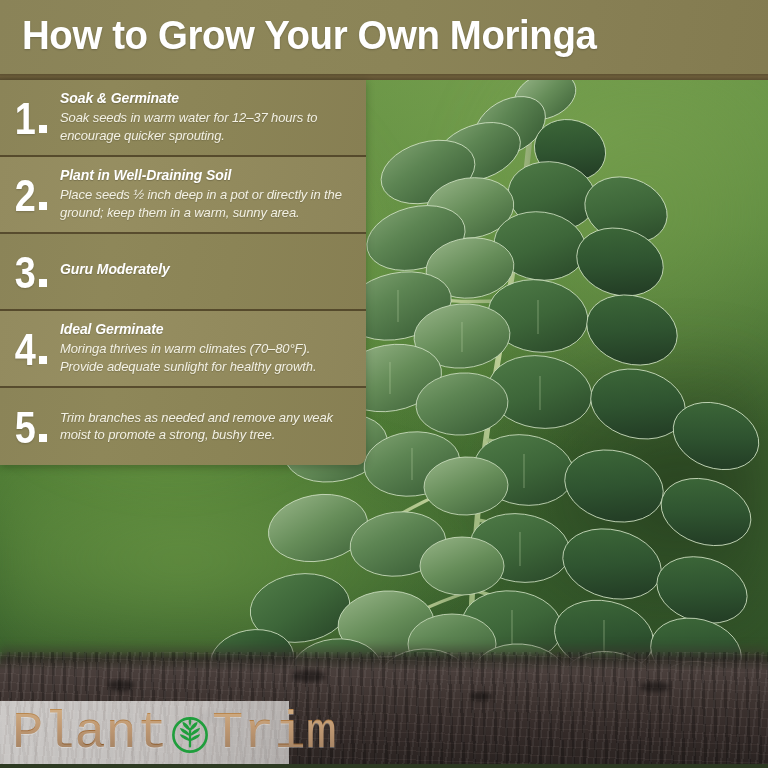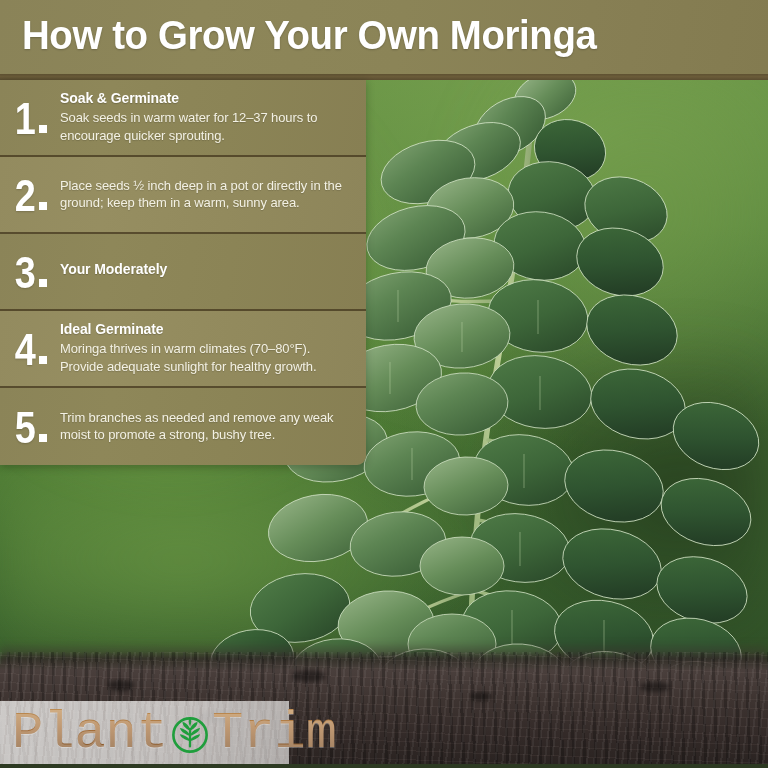--- a/index.html
+++ b/index.html
@@ -142,21 +142,21 @@
   }
   .step-num-dot{
     display:inline-block;
     width:8px; height:8px;
     background:#ffffff;
     margin-left:2px;
     vertical-align:baseline;
     position:relative;
     top:-1px;
   }
-  .step-body{ flex:1 1 auto; padding-right:6px; }
+  .step-body{ flex:1 1 auto; padding-right:6px;font-style:italic; }
   .step-title{
     font-size:14px;
     font-weight:bold;
     color:#ffffff;
     line-height:1.15;
     margin-bottom:3px;
     letter-spacing:-0.1px;
     text-shadow:0 1px 1px rgba(0,0,0,0.20);
   }
   .step-desc{
@@ -369,28 +369,29 @@
       <div class="step-num"><span class="step-num-inner">1</span><span class="step-num-dot"></span></div>
       <div class="step-body">
         <div class="step-title">Soak &amp; Germinate</div>
         <div class="step-desc">Soak seeds in warm water for 12–37 hours to encourage quicker sprouting.</div>
       </div>
     </div>
 
     <div class="step-row shade-b">
       <div class="step-num"><span class="step-num-inner">2</span><span class="step-num-dot"></span></div>
       <div class="step-body">
+        <div class="step-title">Plant in Well-Draining Soil</div>
         <div class="step-desc">Place seeds ½ inch deep in a pot or directly in the ground; keep them in a warm, sunny area.</div>
       </div>
     </div>
 
     <div class="step-row shade-a">
       <div class="step-num"><span class="step-num-inner">3</span><span class="step-num-dot"></span></div>
       <div class="step-body">
-        <div class="step-title">Your Moderately</div>
+        <div class="step-title">Guru Moderately</div>
       </div>
     </div>
 
     <div class="step-row shade-b">
       <div class="step-num"><span class="step-num-inner">4</span><span class="step-num-dot"></span></div>
       <div class="step-body">
         <div class="step-title">Ideal Germinate</div>
         <div class="step-desc">Moringa thrives in warm climates (70–80°F). Provide adequate sunlight for healthy growth.</div>
       </div>
     </div>

